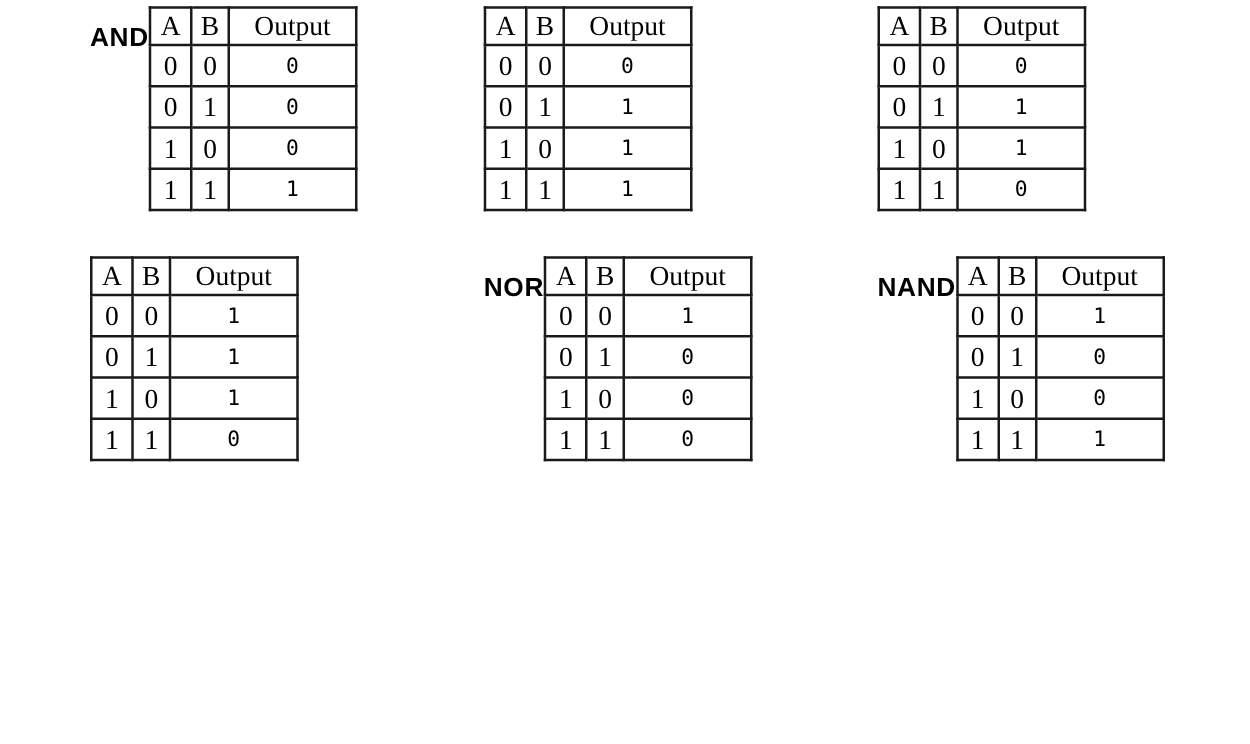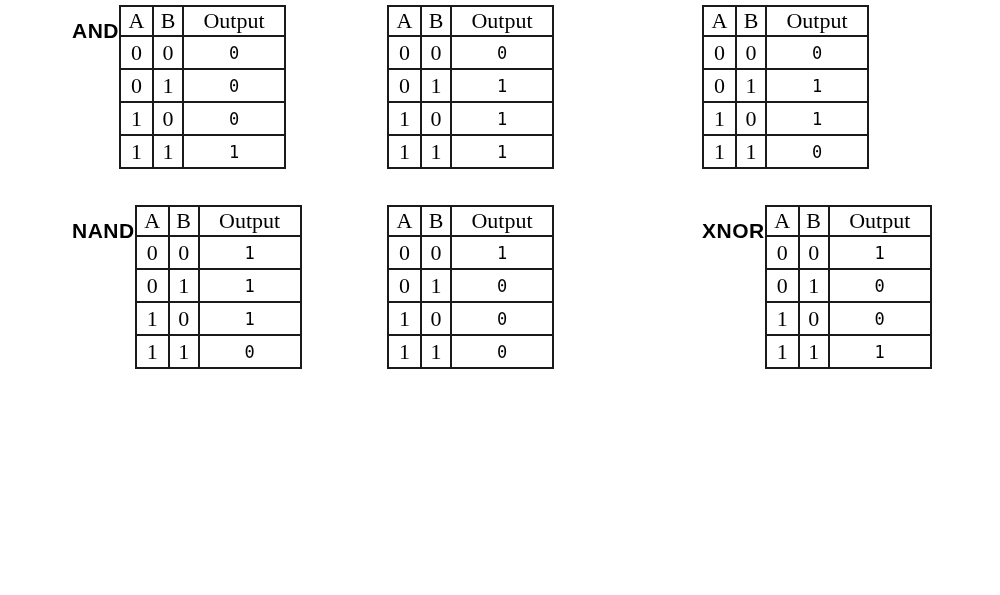--- a/index.html
+++ b/index.html
@@ -222,21 +222,20 @@
   </div>
 
   <div class="gate-card">
     <svg class="gate-symbol" viewBox="0 0 165 64">
           <path d="M10,13 H48" fill="none" stroke="#111111" stroke-width="2.5"></path>
           <path d="M10,49 H48" fill="none" stroke="#111111" stroke-width="2.5"></path>
           <path d="M48,3 H88 A28,28 0 0 1 88,59 H48 Z" fill="#ffffff" stroke="#111111" stroke-width="2.5"></path>
           <circle cx="121" cy="31" r="5" fill="#ffffff" stroke="#111111" stroke-width="2"></circle>
           <path d="M127,31 H150" fill="none" stroke="#111111" stroke-width="2.5"></path>
         </svg>
-    <div class="gate-label">NAND</div>
     <table class="truth-table">
       <colgroup>
         <col class="col-a">
             <col class="col-b">
             <col class="col-out">
       </colgroup>
       <thead>
             <tr>
               <th>A</th>
               <th>B</th>
@@ -269,20 +268,21 @@
   </div>
 
   <div class="gate-card">
     <svg class="gate-symbol" viewBox="0 0 165 64">
           <path d="M10,13 H50" fill="none" stroke="#111111" stroke-width="2.5"></path>
           <path d="M10,49 H50" fill="none" stroke="#111111" stroke-width="2.5"></path>
           <path d="M42,3 Q90,7 116,31 Q90,55 42,59 Q57,31 42,3 Z" fill="#ffffff" stroke="#111111" stroke-width="2.5"></path>
           <circle cx="121" cy="31" r="5" fill="#ffffff" stroke="#111111" stroke-width="2"></circle>
           <path d="M127,31 H150" fill="none" stroke="#111111" stroke-width="2.5"></path>
         </svg>
+    <div class="gate-label">NOR</div>
     <table class="truth-table">
       <colgroup>
         <col class="col-a">
             <col class="col-b">
             <col class="col-out">
       </colgroup>
       <thead>
             <tr>
               <th>A</th>
               <th>B</th>
@@ -316,21 +316,21 @@
 
   <div class="gate-card">
     <svg class="gate-symbol" viewBox="0 0 165 64">
           <path d="M10,13 H50" fill="none" stroke="#111111" stroke-width="2.5"></path>
           <path d="M10,49 H50" fill="none" stroke="#111111" stroke-width="2.5"></path>
           <path d="M32,3 Q47,31 32,59" fill="none" stroke="#111111" stroke-width="2"></path>
           <path d="M42,3 Q90,7 116,31 Q90,55 42,59 Q57,31 42,3 Z" fill="#ffffff" stroke="#111111" stroke-width="2.5"></path>
           <circle cx="121" cy="31" r="5" fill="#ffffff" stroke="#111111" stroke-width="2"></circle>
           <path d="M127,31 H150" fill="none" stroke="#111111" stroke-width="2.5"></path>
         </svg>
-    <div class="gate-label">XNOR</div>
+    <div class="gate-label">NAND</div>
     <table class="truth-table">
       <colgroup>
         <col class="col-a">
             <col class="col-b">
             <col class="col-out">
       </colgroup>
       <thead>
             <tr>
               <th>A</th>
               <th>B</th>

